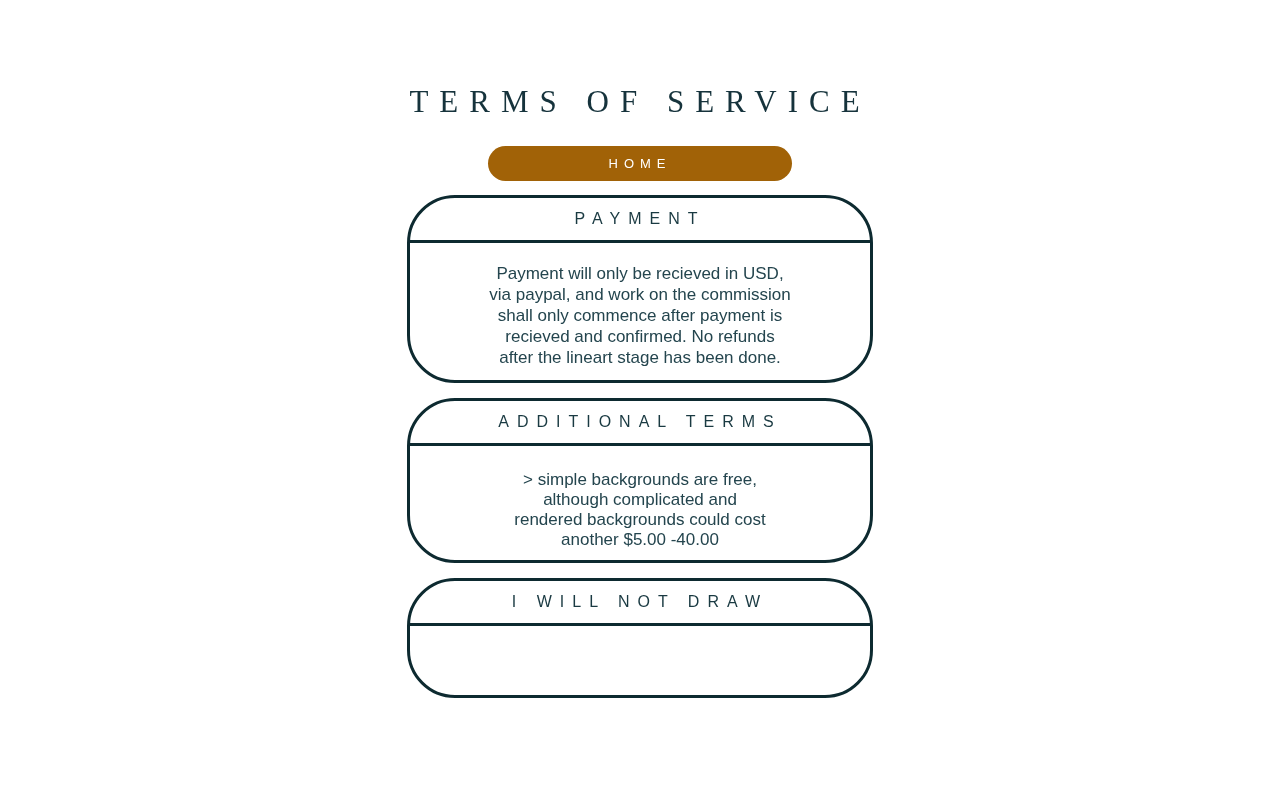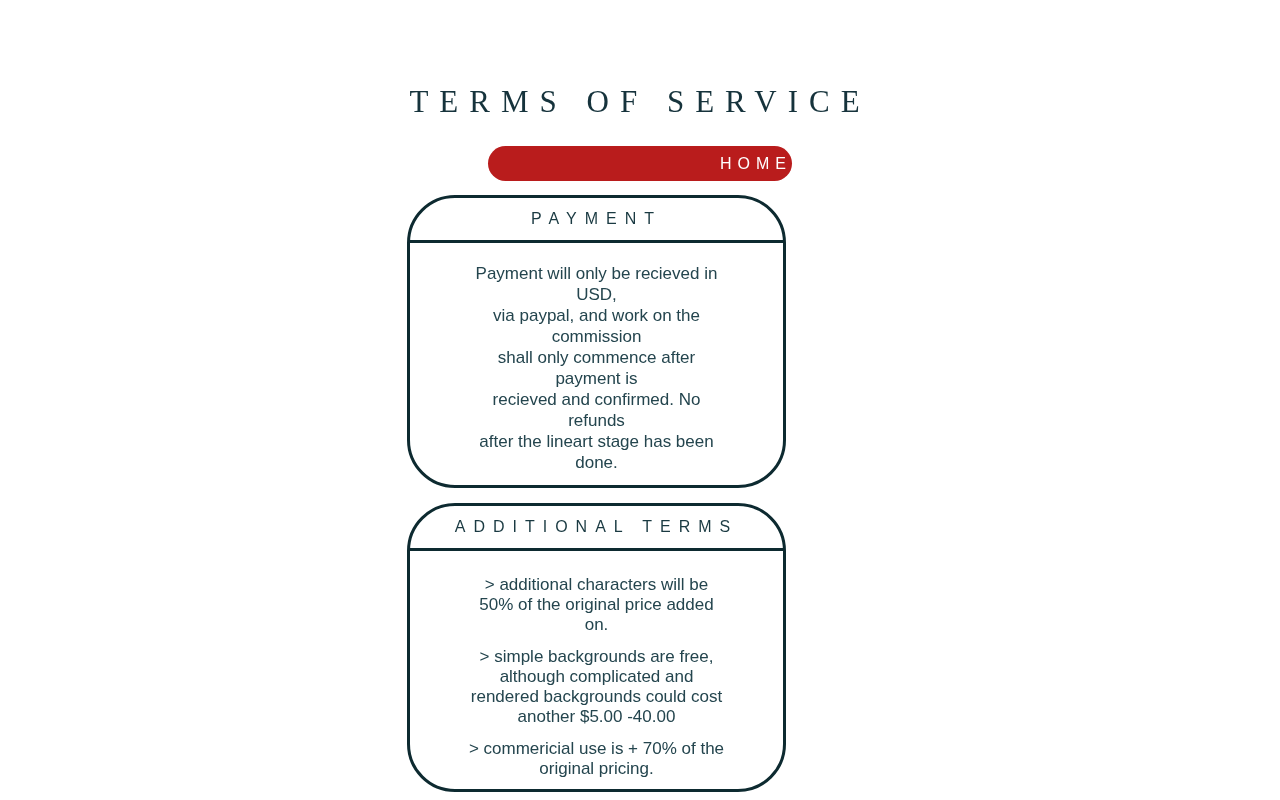--- a/index.html
+++ b/index.html
@@ -26,33 +26,33 @@
     color: #16333c;
     white-space: nowrap;
   }
   .home-btn {
     display: block;
     width: 304px;
     height: 35px;
     margin: 26px auto 0 auto;
     border: none;
     border-radius: 18px;
-    background: #b91c1c;
+    background: #a16207;
     color: #ffffff;
     font-family: "Liberation Sans", "DejaVu Sans", sans-serif;
-    font-size: 16px;
+    font-size: 13px;
     letter-spacing: 6px;
     line-height: 35px;
-    text-align: right;
+    text-align: center;
     cursor: pointer;
     padding: 0;
   }
   .card {
     box-sizing: border-box;
-    width: 379px;
+    width: 466px;
     border: 3px solid #0d2a30;
     border-radius: 48px;
     background: #ffffff;
     margin-top: 15px;
   }
   .card.first { margin-top: 14px; }
   .card-header {
     height: 42px;
     display: flex;
     align-items: center;
@@ -95,23 +95,21 @@
     <section class="card first">
       <div class="card-header">PAYMENT</div>
       <div class="card-body">
           <p>Payment will only be recieved in USD,<br>via paypal, and work on the commission<br>shall only commence after payment is<br>recieved and confirmed. No refunds<br>after the lineart stage has been done.</p>
         </div>
     </section>
 
     <section class="card">
       <div class="card-header">ADDITIONAL TERMS</div>
       <div class="card-body tight">
-          <p>&gt; additional characters will be<br>50% of the original price added<br>on.</p>
           <p>&gt; simple backgrounds are free,<br>although complicated and<br>rendered backgrounds could cost<br>another $5.00 -40.00</p>
-          <p>&gt; commericial use is + 70% of the<br>original pricing.</p>
         </div>
     </section>
 
     <section class="card clipped">
       <div class="card-header">I WILL NOT DRAW</div>
 
     </section>
 
   </div>
 </div>

